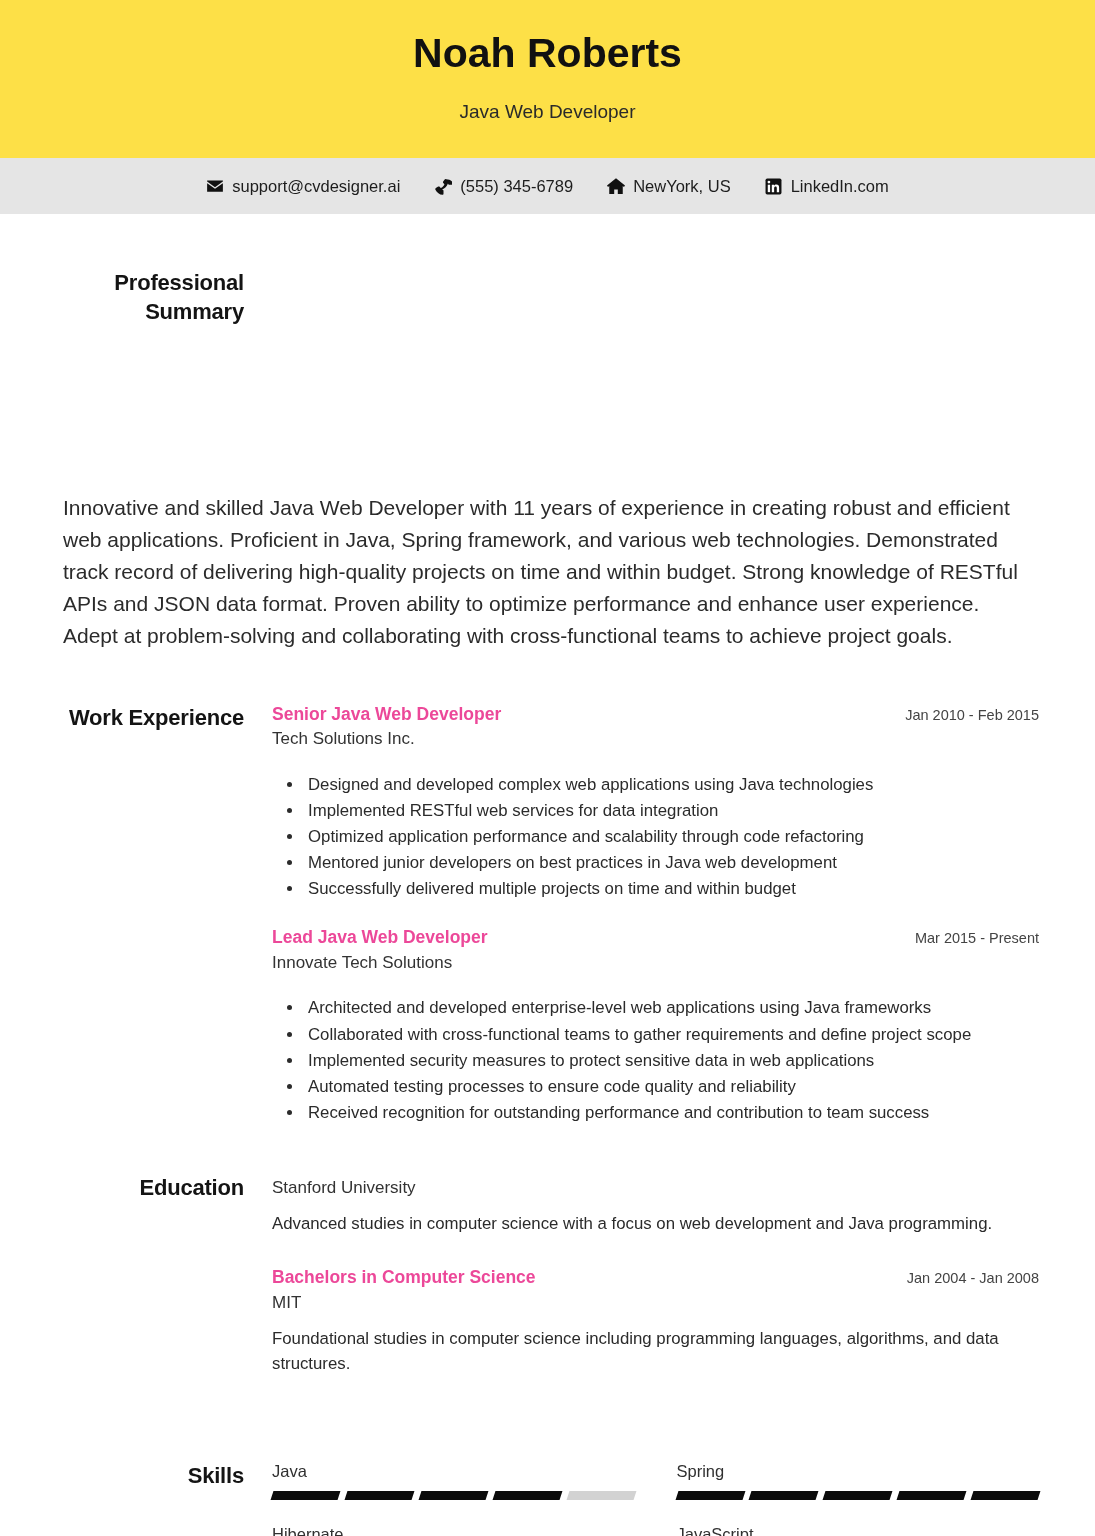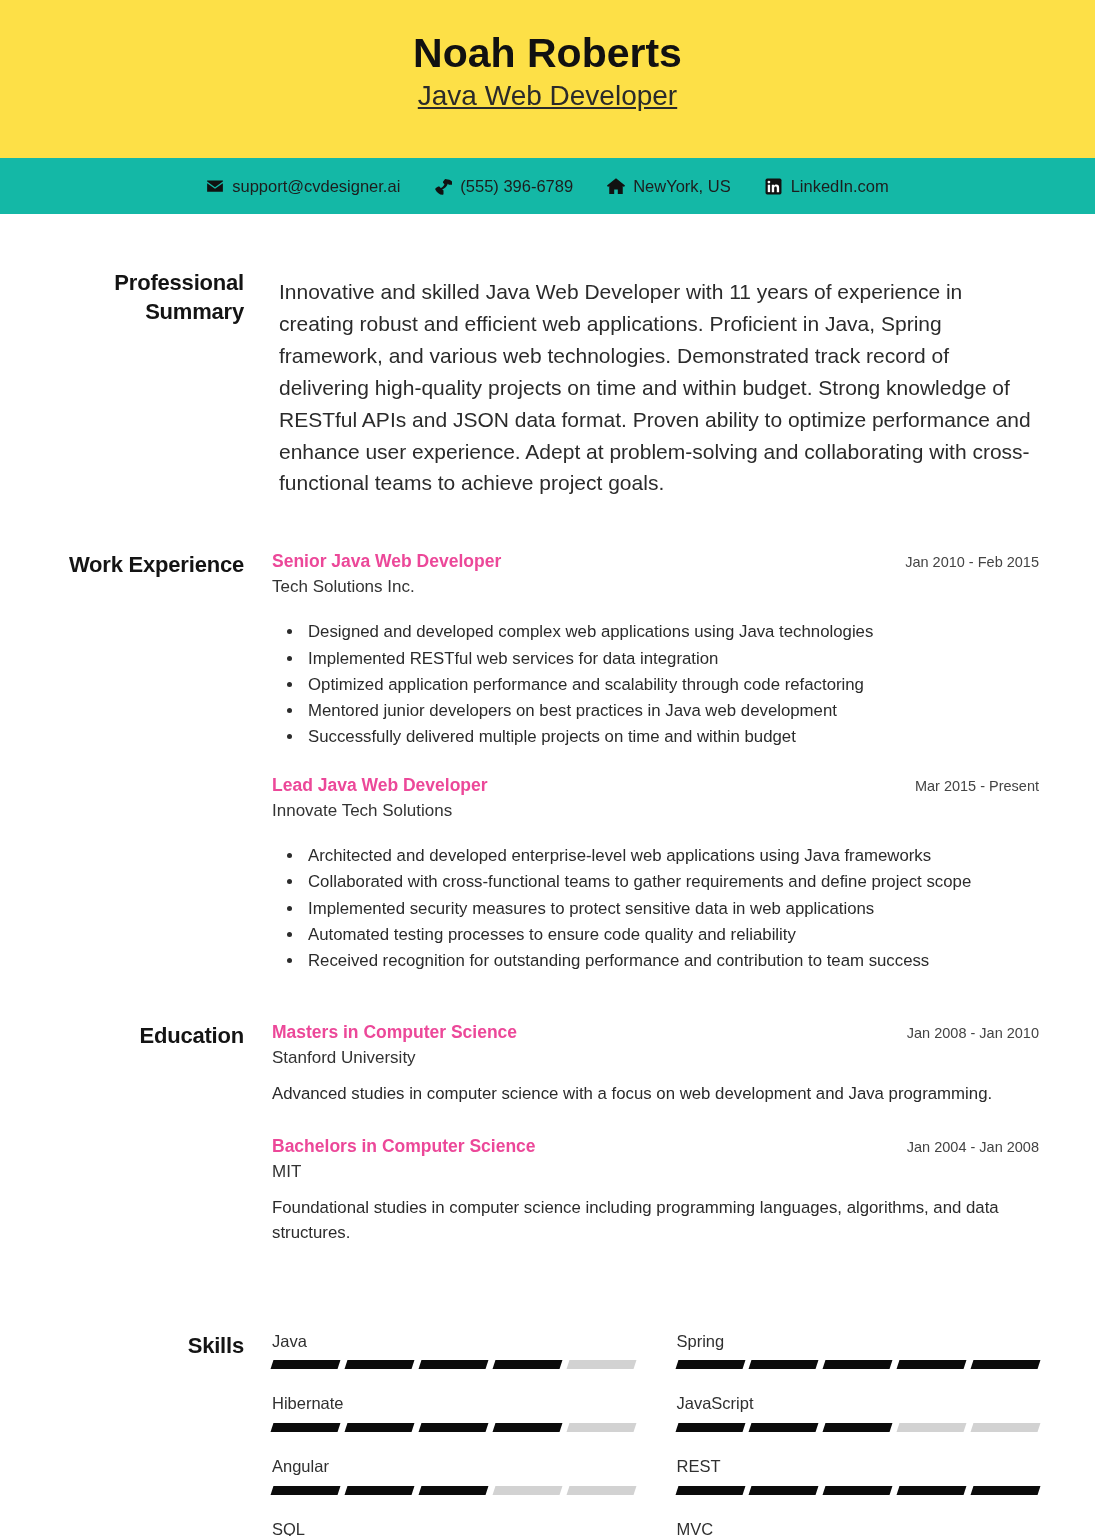--- a/index.html
+++ b/index.html
@@ -23,30 +23,29 @@
   }
   .full-name {
     font-size: 41px;
     font-weight: bold;
     letter-spacing: 0px;
     color: #111111;
     line-height: 1.15;
     margin: 0;
   }
   .job-title {
-    font-size: 28px;
+    font-size: 19px;
     font-weight: normal;
     color: #2a2a2a;
-    margin-top: 2px;
+    margin-top: 24px;
     line-height: 1.2;
-    text-decoration: underline;
   }
 
   .contact-band {
-    background: #14b8a6;
+    background: #e5e5e5;
     width: 100%;
     height: 56px;
     display: flex;
     align-items: center;
     justify-content: center;
     gap: 34px;
   }
   .contact-item {
     display: flex;
     align-items: center;
@@ -83,21 +82,21 @@
     font-weight: bold;
     color: #141414;
     line-height: 1.3;
     letter-spacing: -0.2px;
   }
   .section-content {
     flex: 1 1 auto;
     min-width: 0;
   }
 
-  #section-summary { margin-top: 55px; }
+  #section-summary { margin-top: 55px; flex-direction: column; }
   .summary-text {
     font-size: 21px;
     line-height: 1.52;
     color: #2b2b2b;
     margin: 7px;
   }
 
   
   #section-work { margin-top: 45px; }
   .entry { margin-bottom: 26px; }
@@ -197,21 +196,21 @@
     </span>
     <span>support@cvdesigner.ai</span>
   </div>
 
   <div class="contact-item">
     <span class="ci-icon">
       <svg width="17" height="17" viewBox="0 0 16 16" fill="#111">
           <path d="M10.6 1.2c-.5-.3-1.1-.2-1.5.3L7.7 3.4c-.3.4-.3 1 .1 1.4l1.1 1c-.6 1.6-1.9 3-3.5 3.7l-1-1.2c-.4-.4-1-.5-1.4-.2L.8 9.5c-.5.3-.7 1-.4 1.5C1.8 13.6 4.3 15.8 7 15.8c.6 0 1-.4 1-1V12c0-.5-.4-.9-.9-1l-.4-.1c2.5-1.1 4.5-3.2 5.5-5.8l.1.4c.1.5.5.9 1 .9h2.6c.6 0 1-.5 1-1C16.8 2.8 13.3 1.2 10.6 1.2z"></path>
         </svg>
     </span>
-    <span>(555) 396-6789</span>
+    <span>(555) 345-6789</span>
   </div>
 
   <div class="contact-item">
     <span class="ci-icon">
       <svg width="18" height="18" viewBox="0 0 16 16" fill="#111">
           <path d="M8 1.2 0 7.6l.9 1.2L2 7.9V15h4.4v-4h3.2v4H14V7.9l1.1.9.9-1.2L8 1.2z"></path>
         </svg>
     </span>
     <span>NewYork, US</span>
   </div>
@@ -274,24 +273,20 @@
       </div>
 
     </div>
   </div>
 
   <div class="section" id="section-education">
     <div class="section-label">Education</div>
     <div class="section-content">
 
       <div class="entry">
-        <div class="entry-head">
-          <div class="entry-title">Masters in Computer Science</div>
-          <div class="entry-date">Jan 2008 - Jan 2010</div>
-        </div>
         <div class="entry-org">Stanford University</div>
         <div class="entry-desc">Advanced studies in computer science with a focus on web development and Java programming.</div>
       </div>
 
       <div class="entry">
         <div class="entry-head">
           <div class="entry-title">Bachelors in Computer Science</div>
           <div class="entry-date">Jan 2004 - Jan 2008</div>
         </div>
         <div class="entry-org">MIT</div>

